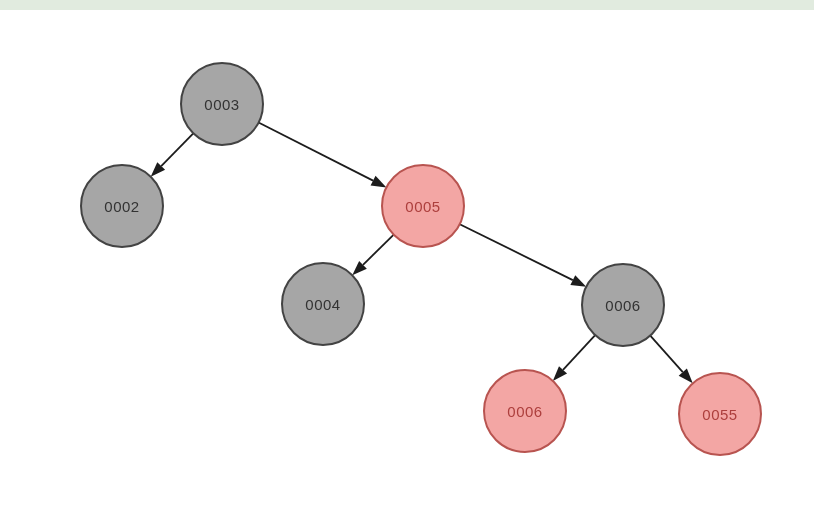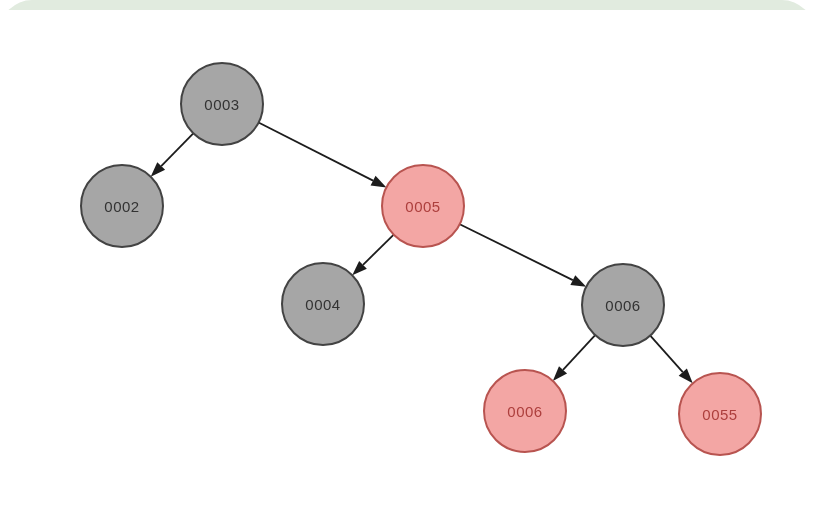--- a/index.html
+++ b/index.html
@@ -7,21 +7,20 @@
     padding: 0;
     background: #ffffff;
     font-family: "Liberation Sans", sans-serif;
   }
   .page {
     position: relative;
     width: 814px;
     height: 508px;
     background: #ffffff;
     overflow: hidden;
-    border-radius: 32px;
   }
   .top-bar {
     position: absolute;
     top: 0;
     left: 0;
     width: 100%;
     height: 10px;
   }
   .tree-canvas {
     position: absolute;

